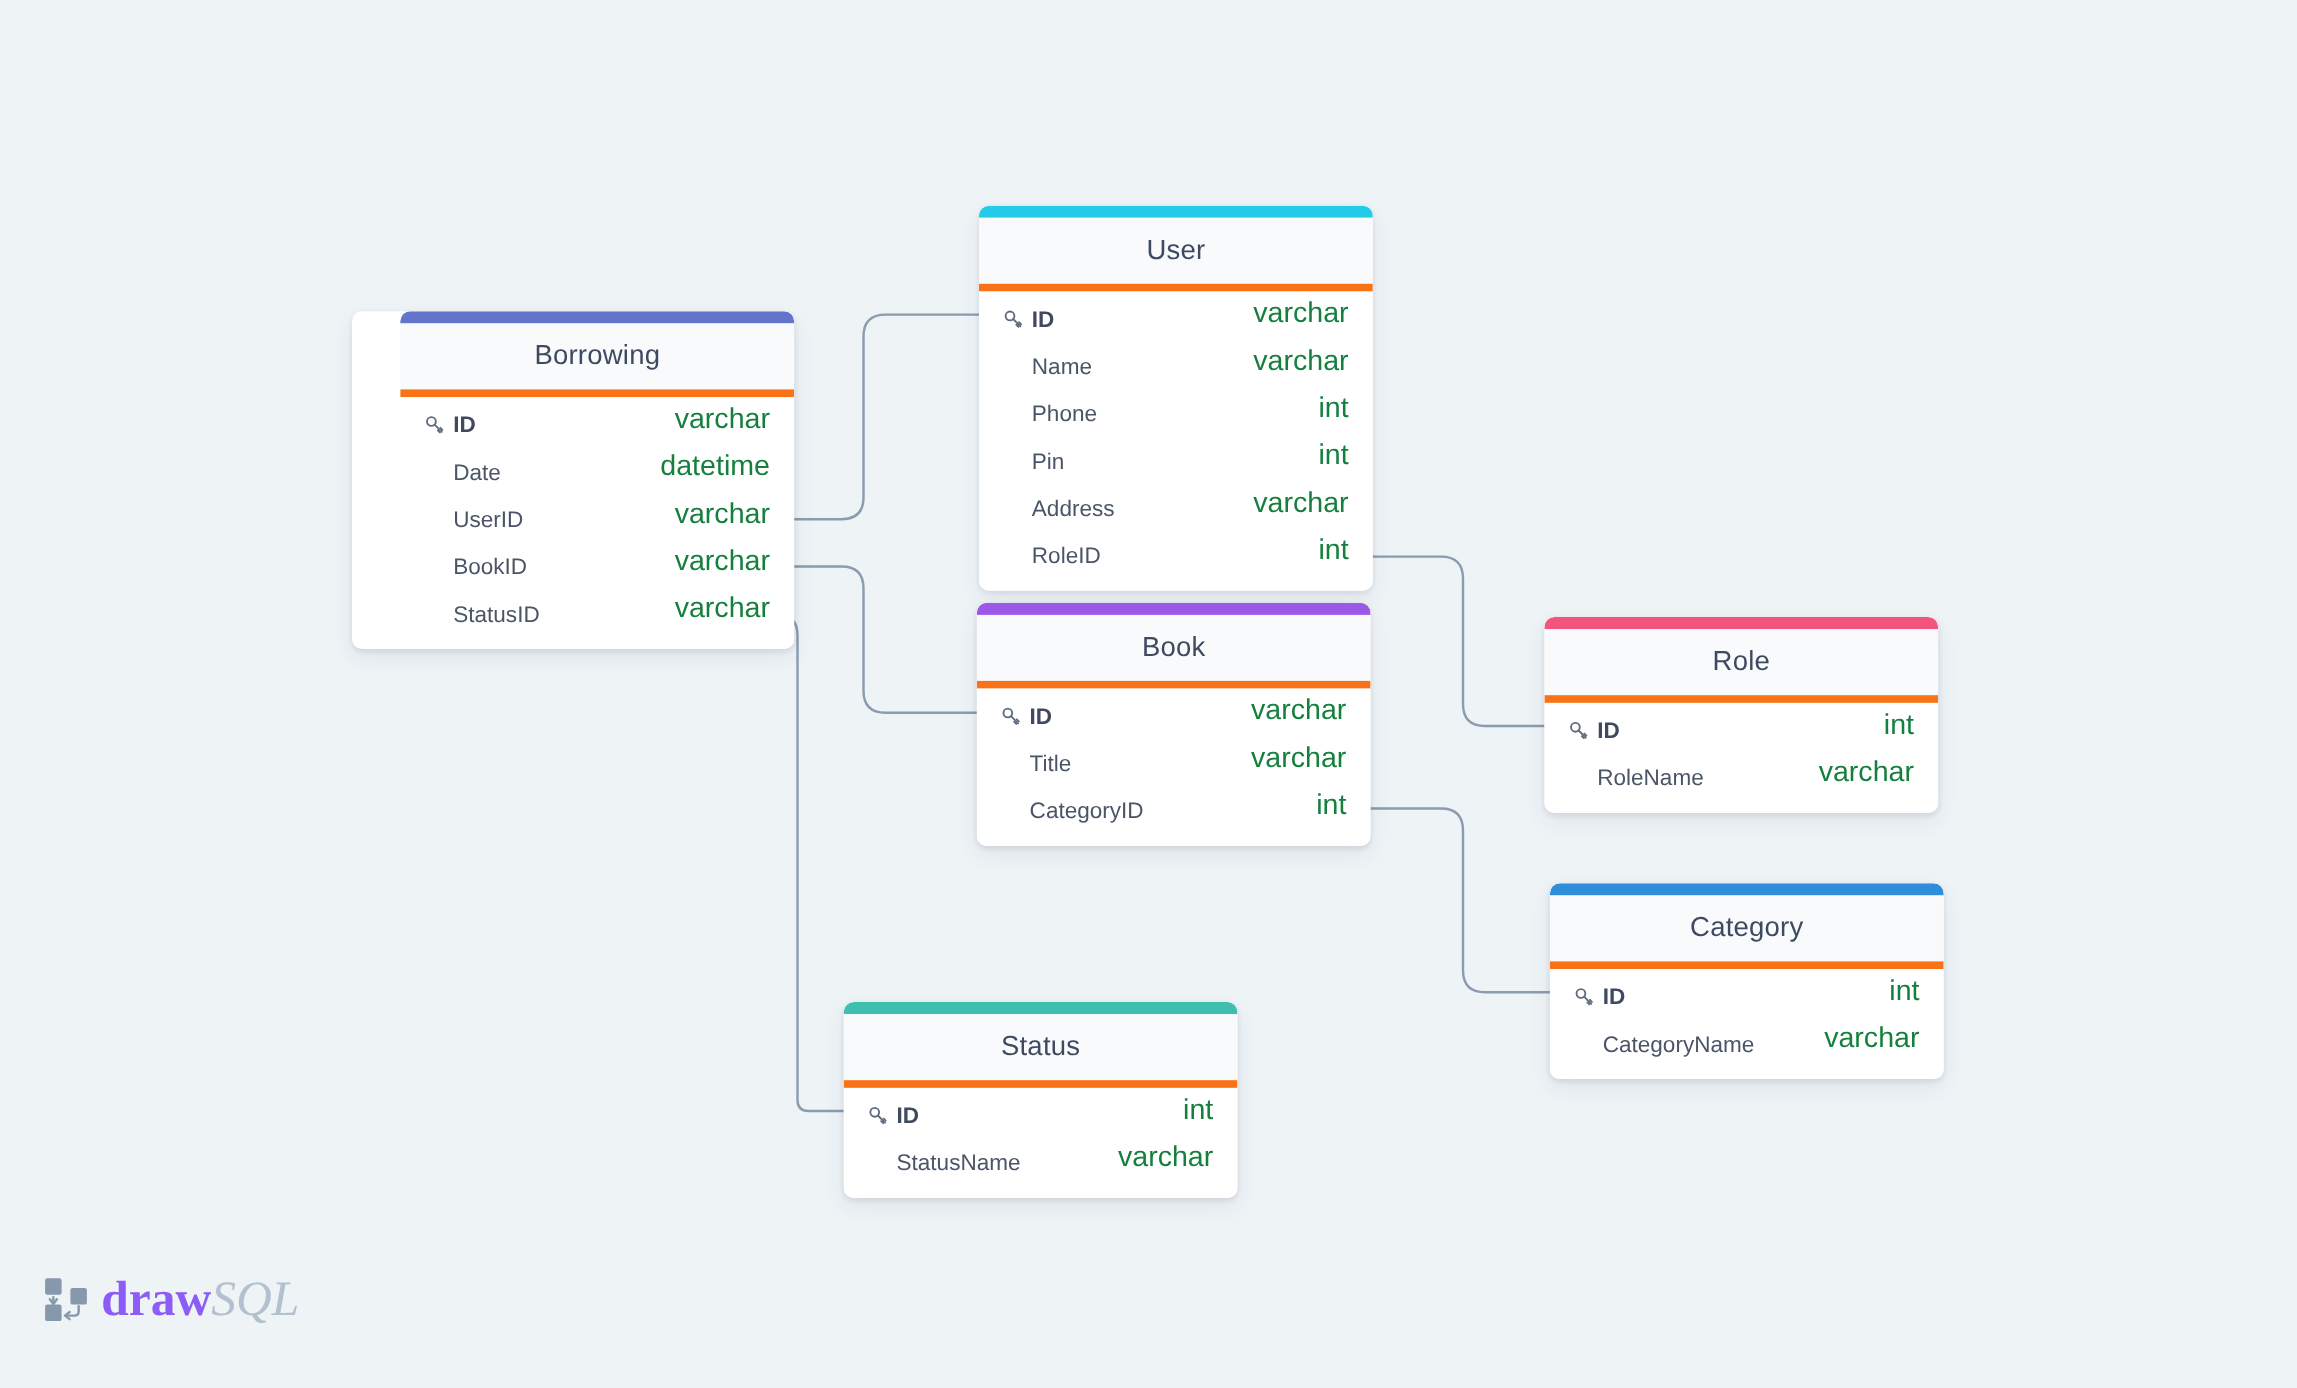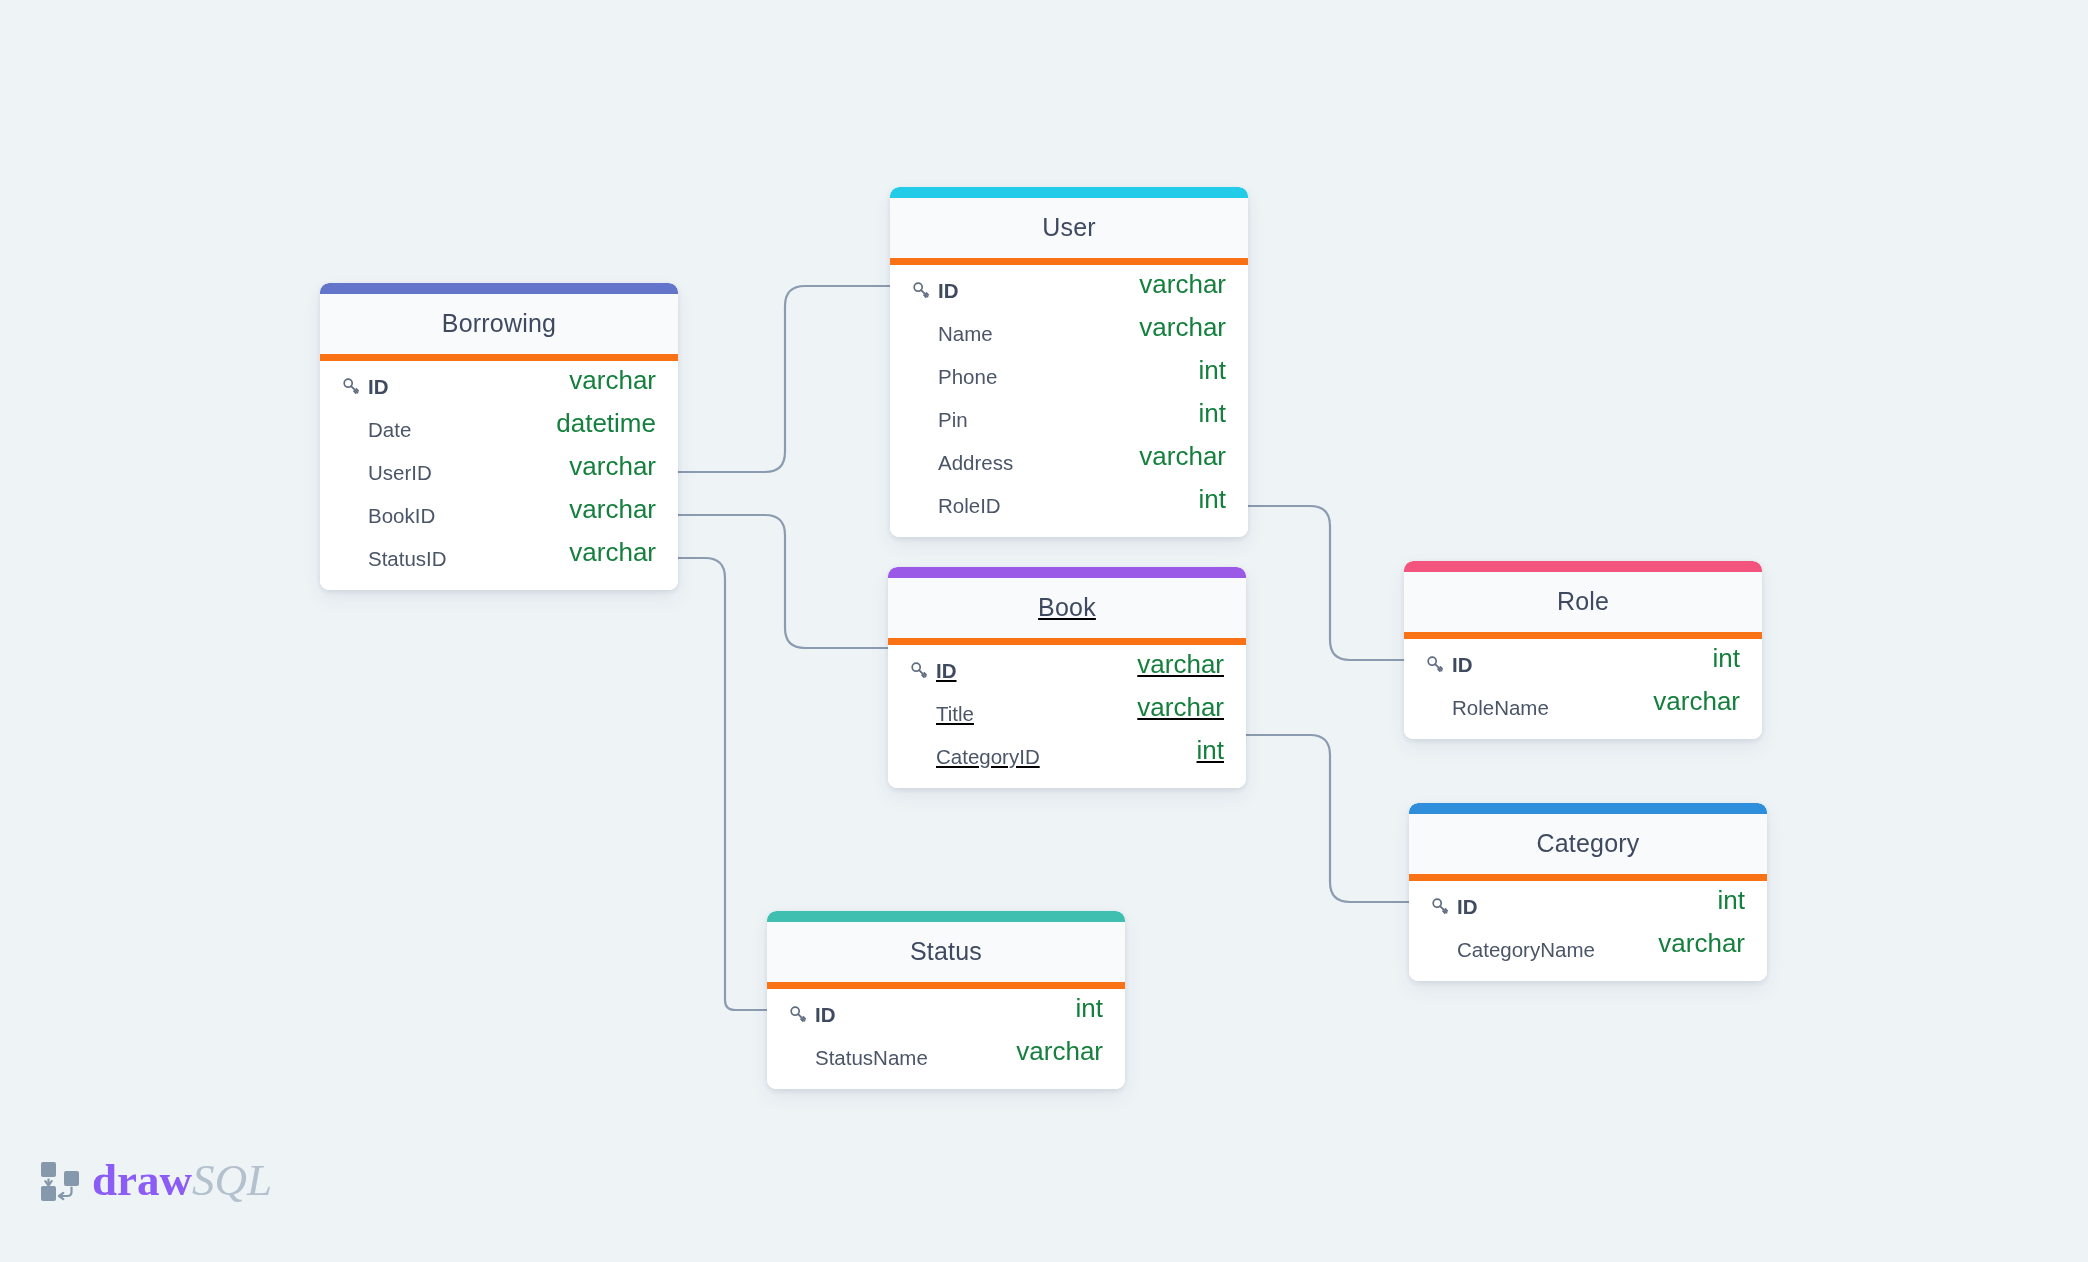--- a/index.html
+++ b/index.html
@@ -158,21 +158,21 @@
       <path class="edge-foot" d="M 1248 506 L 1218 492 M 1248 506 L 1218 520 M 1218 506 L 1248 506"></path>
     </g>
 
     <g>
       <path class="edge-path" d="M 1246 735 L 1310 735 Q 1330 735 1330 755 L 1330 882 Q 1330 902 1350 902 L 1409 902"></path>
       <path class="edge-foot" d="M 1246 735 L 1216 721 M 1246 735 L 1216 749 M 1216 735 L 1246 735"></path>
     </g>
   </svg>
 
   <div id="tables-host">
-      <div class="table-card" style="left: 320px; top: 283px;">
+      <div class="table-card" style="left: 320px; top: 283px; padding-left: 44px;">
         <div class="table-accent" style="background: rgb(98, 117, 203);"></div>
         <div class="table-title">Borrowing</div>
         <div class="table-rows">
           <div class="col-row">
             <div class="col-left">
               <span class="key-slot">
                 <svg width="19" height="19" viewBox="0 0 19 19">
                   <circle cx="6.2" cy="6.2" r="4.0" fill="none" stroke="#5f6b7f" stroke-width="1.7"></circle>
                   <path d="M 9.1 9.1 L 15.6 15.6" stroke="#5f6b7f" stroke-width="1.7" stroke-linecap="round" fill="none"></path>
                   <path d="M 12.0 14.2 L 13.9 16.1" stroke="#5f6b7f" stroke-width="1.7" stroke-linecap="round" fill="none"></path>
@@ -261,21 +261,21 @@
           </div>
           <div class="col-row">
             <div class="col-left">
               <span class="key-slot"></span>
               <span class="col-name">RoleID</span>
             </div>
             <span class="col-type">int</span>
           </div>
         </div>
       </div>
-      <div class="table-card" style="left: 888px; top: 567px; text-decoration: underline;">
+      <div class="table-card" style="left: 888px; top: 548px;">
         <div class="table-accent" style="background: rgb(155, 89, 232);"></div>
         <div class="table-title">Book</div>
         <div class="table-rows">
           <div class="col-row">
             <div class="col-left">
               <span class="key-slot">
                 <svg width="19" height="19" viewBox="0 0 19 19">
                   <circle cx="6.2" cy="6.2" r="4.0" fill="none" stroke="#5f6b7f" stroke-width="1.7"></circle>
                   <path d="M 9.1 9.1 L 15.6 15.6" stroke="#5f6b7f" stroke-width="1.7" stroke-linecap="round" fill="none"></path>
                   <path d="M 12.0 14.2 L 13.9 16.1" stroke="#5f6b7f" stroke-width="1.7" stroke-linecap="round" fill="none"></path>

